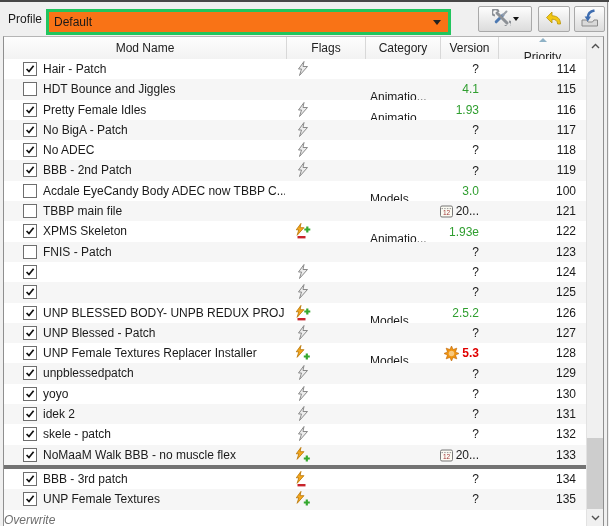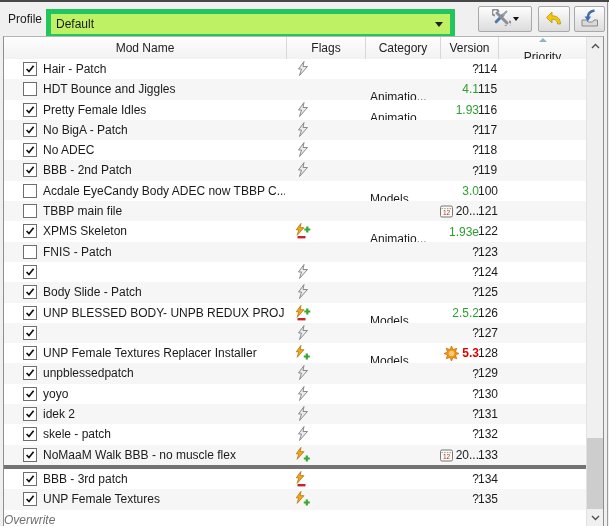--- a/index.html
+++ b/index.html
@@ -9,21 +9,21 @@
     font-family:"Liberation Sans","DejaVu Sans",sans-serif;
     font-size:12px;color:#1a1a1a;
     -webkit-font-smoothing:antialiased;
   }
   .top-line{position:absolute;left:0;top:0;width:609px;height:2px;background:#474747;}
   .right-frame{position:absolute;top:2px;right:1px;width:1px;height:524px;background:#9a9a9a;}
 
   
   .toolbar{position:absolute;left:0;top:2px;width:488px;height:34px;}
   .profile-label{position:absolute;left:8px;top:0;line-height:34px;}
-  .combo{position:absolute;left:46px;top:7px;width:399px;height:20px;border:5px solid #22c55e;background:#bef264;text-align:center;}
+  .combo{position:absolute;left:46px;top:7px;width:399px;height:20px;border:3px solid #22c55e;background:#f97316;text-align:center;}
   .combo .val{position:absolute;left:5px;top:0;line-height:20px;}
   .combo .arrow{position:absolute;right:7px;top:8px;width:0;height:0;
     border-left:4px solid transparent;border-right:4px solid transparent;border-top:5px solid #222;}
   .tb-btn{position:absolute;top:4px;height:26px;border:1px solid #a9a9a9;border-radius:2px;
     background:linear-gradient(#fdfdfd,#e9e9e9 60%,#dcdcdc);
     display:flex;align-items:center;justify-content:center;gap:2px;box-sizing:border-box;}
   .btn-tools{left:478px;width:54px;}
   .btn-undo{left:538px;width:32px;}
   .btn-restore{left:574px;width:31px;}
   .dd-arrow{width:0;height:0;border-left:3.5px solid transparent;border-right:3.5px solid transparent;border-top:4px solid #111;}
@@ -53,21 +53,21 @@
   .row.sep{border-top:4px solid #737373;}
   .cb{position:absolute;left:19px;top:3px;width:12px;height:12px;border:1px solid #6e6e6e;background:#fff;
     display:flex;align-items:center;justify-content:center;}
   .mn{position:absolute;left:39px;top:0;width:242px;line-height:20.3px;white-space:nowrap;overflow:hidden;}
   .fl{position:absolute;left:291px;top:2px;width:16px;height:16px;}
   .cat{position:absolute;left:366px;top:8px;width:70px;line-height:20.3px;white-space:nowrap;overflow:hidden;}
   .ver{position:absolute;left:420px;top:0;width:55px;height:20.3px;display:flex;align-items:center;justify-content:flex-end;gap:3px;}
   .ver .vt{white-space:nowrap;}
   .ver.green .vt{color:#2f9e2f;}
   .ver.red .vt{color:#e00000;font-weight:bold;}
-  .pr{position:absolute;left:474px;top:0;width:56px;text-align:left;line-height:20.3px;}
+  .pr{position:absolute;left:516px;top:0;width:56px;text-align:right;line-height:20.3px;}
 
   .overwrite-row{position:relative;height:22px;background:#fff;}
   .overwrite-row .ow{position:absolute;left:0;top:0;width:283px;text-align:left;line-height:21px;
     font-style:italic;color:#6e6e6e;}
 
   
   .vscroll{position:absolute;right:0;top:0;width:17px;height:100%;background:#f0f0f0;border-left:1px solid #e2e2e2;box-sizing:border-box;}
   .sb-btn{position:absolute;left:0;width:16px;height:17px;display:flex;align-items:center;justify-content:center;background:#f0f0f0;}
   .sb-up{top:0;}
   .sb-down{bottom:0;}
@@ -290,21 +290,20 @@
           <span class="vt">?</span>
         </span>
         <span class="pr">124</span>
       </div>
       <div class="row alt">
         <span class="cb">
           <svg width="10" height="10" viewBox="0 0 10 10">
             <path d="M1.6 5 L4 7.5 L8.6 1.8" fill="none" stroke="#111" stroke-width="1.7"></path>
           </svg>
         </span>
-        <span class="mn">Body Slide - Patch</span>
         <span class="fl"><svg width="15" height="16" viewBox="0 0 15 16">
             <g transform="translate(2,0)">
               <polygon points="7,0.5 1.5,8 4.5,8 2.5,14.5 10.5,5.5 6,5.5" fill="#ececec" stroke="#8a8a8a" stroke-width="1" stroke-linejoin="round"></polygon>
             </g>
           </svg></span>
         <span class="ver plain">
           <span class="vt">?</span>
         </span>
         <span class="pr">125</span>
       </div>
@@ -327,20 +326,21 @@
           <span class="vt">2.5.2</span>
         </span>
         <span class="pr">126</span>
       </div>
       <div class="row alt">
         <span class="cb">
           <svg width="10" height="10" viewBox="0 0 10 10">
             <path d="M1.6 5 L4 7.5 L8.6 1.8" fill="none" stroke="#111" stroke-width="1.7"></path>
           </svg>
         </span>
+        <span class="mn">UNP Blessed - Patch</span>
         <span class="fl"><svg width="15" height="16" viewBox="0 0 15 16">
             <g transform="translate(2,0)">
               <polygon points="7,0.5 1.5,8 4.5,8 2.5,14.5 10.5,5.5 6,5.5" fill="#ececec" stroke="#8a8a8a" stroke-width="1" stroke-linejoin="round"></polygon>
             </g>
           </svg></span>
         <span class="ver plain">
           <span class="vt">?</span>
         </span>
         <span class="pr">127</span>
       </div>

